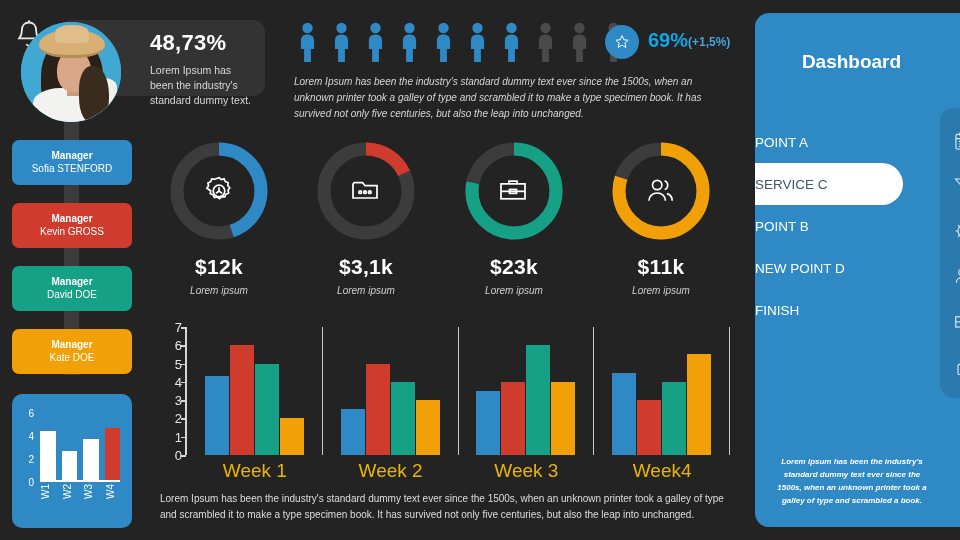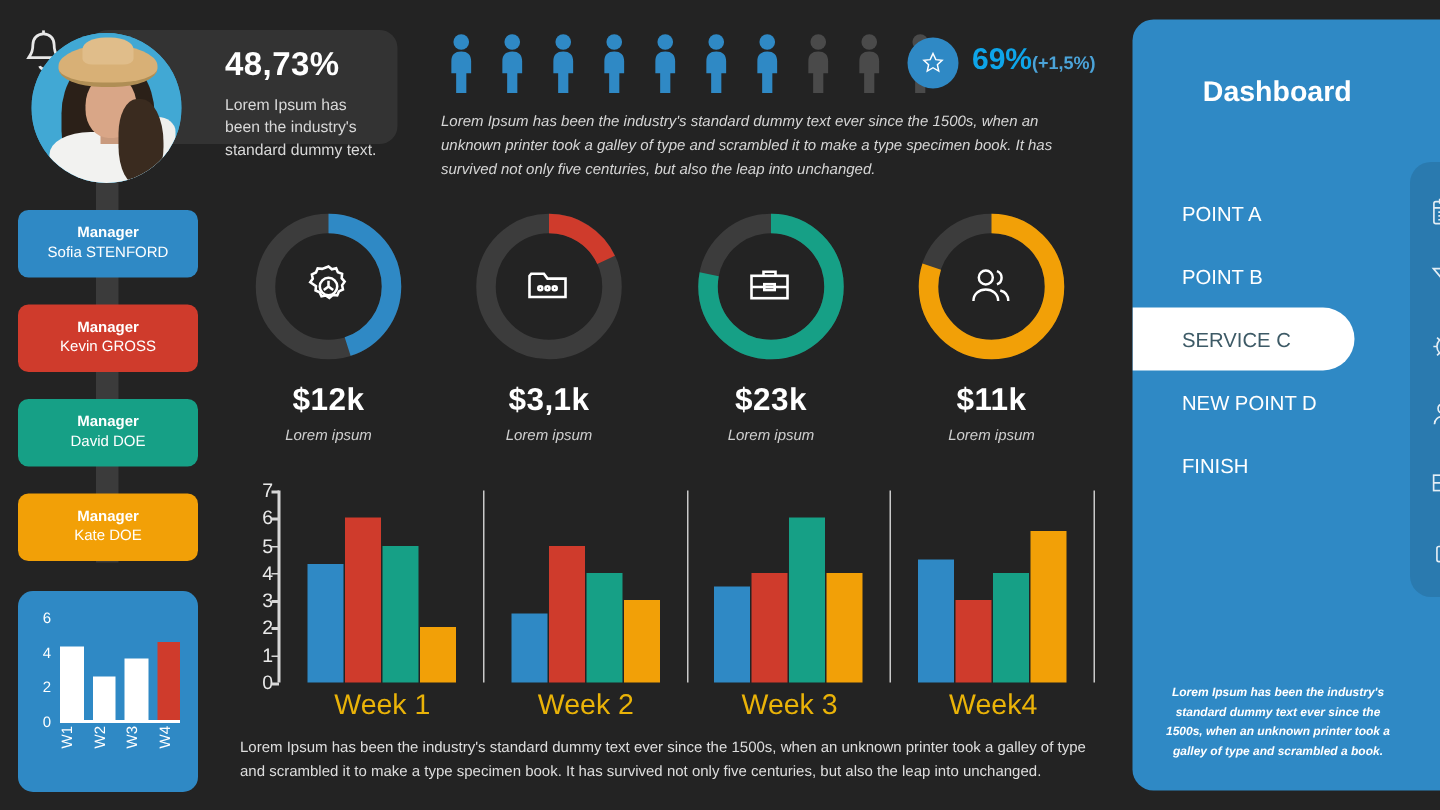--- a/index.html
+++ b/index.html
@@ -217,21 +217,21 @@
   .icon-strip {
     position: absolute; right: 0; top: 95px; width: 48px; height: 290px;
     background: #2a7aaf; border-radius: 14px 0 0 14px;
     display: flex; flex-direction: column; align-items: center;
     justify-content: space-around; padding: 10px 0;
   }
   .strip-icon { width: 22px; height: 22px; }
   .nav-list { position: absolute; left: 0; top: 108px; width: 193px; }
   .nav-item {
     position: relative; height: 42px; display: flex; align-items: center;
-    padding-left: 33px; color: #ffffff; font-size: 13.5px;
+    color: #ffffff; font-size: 13.5px;
   }
   .nav-item.active {
     background: #ffffff; color: #3d5a66;
     border-radius: 0 21px 21px 0; width: 148px;
   }
   .sidebar-note {
     position: absolute; left: 16px; top: 443px; width: 162px;
     color: #ffffff; font-size: 8px; font-style: italic; font-weight: bold;
     line-height: 1.62; text-align: center;
   }
@@ -527,26 +527,26 @@
         <div class="strip-icon"><svg viewBox="0 0 24 24" width="22" height="22" fill="none" stroke="#e4eef5" stroke-width="1.2">
             <rect x="5.4" y="10.2" width="13.2" height="11" rx="1.4"></rect>
             <path d="M8.2 10.2V7.6a3.8 3.8 0 0 1 7.6 0v2.6"></path>
             <circle cx="12" cy="15.4" r="1.4"></circle>
           </svg></div>
       </div>
     <div class="nav-list" id="nav-list">
         <div class="nav-item">
           <span>POINT A</span>
         </div>
+        <div class="nav-item active">
+          <span>SERVICE C</span>
+        </div>
         <div class="nav-item">
           <span>POINT B</span>
         </div>
-        <div class="nav-item active">
-          <span>SERVICE C</span>
-        </div>
         <div class="nav-item">
           <span>NEW POINT D</span>
         </div>
         <div class="nav-item">
           <span>FINISH</span>
         </div>
       </div>
     <div class="sidebar-note">Lorem Ipsum has been the industry's standard dummy text ever since the 1500s, when an unknown printer took a galley of type and scrambled  a book.</div>
   </div>
 

